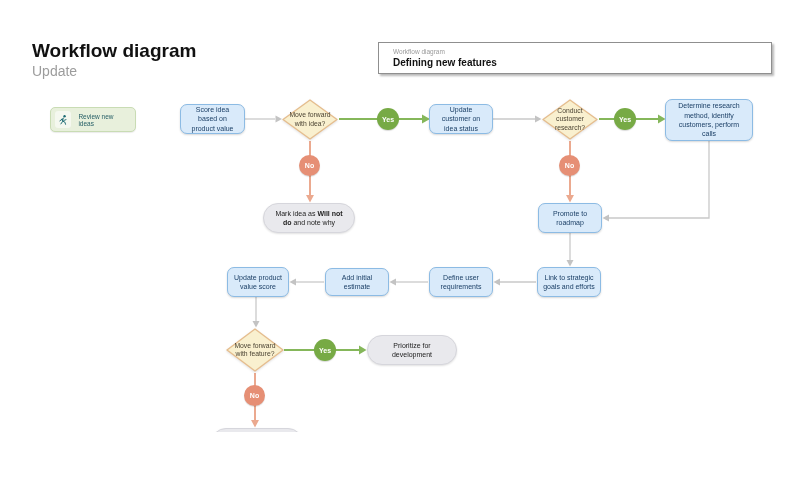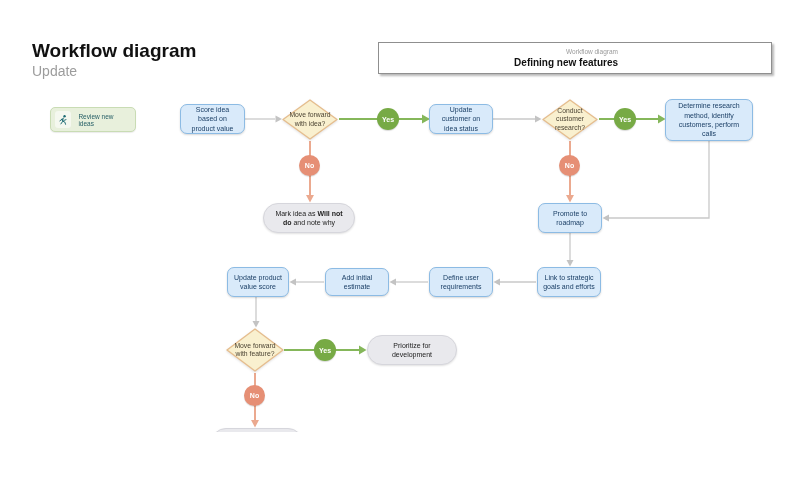--- a/index.html
+++ b/index.html
@@ -40,21 +40,21 @@
   #connectors{position:absolute;left:0;top:0;z-index:1;}
 </style>
 </head>
 <body>
 
 <div id="canvas">
 
   <div class="abs page-title" style="left:32px;top:40px;">Workflow diagram</div>
   <div class="abs page-subtitle" style="left:32px;top:63px;">Update</div>
 
-  <div class="abs hcard" style="left:378px;top:42px;width:392px;height:30px;text-align:right;">
+  <div class="abs hcard" style="left:378px;top:42px;width:392px;height:30px;">
     <div class="col" style="width:239px;">
       <div class="hlabel">Workflow diagram</div>
       <div class="hvalue">Defining new features</div>
     </div>
   </div>
 
   <div class="abs badge" style="left:50px;top:107px;width:86px;height:25px;">
     <span class="chip">
       <svg width="12" height="12" viewBox="0 0 20 20">
         <circle cx="12.6" cy="3.6" r="2" fill="#1d6a73"></circle>

